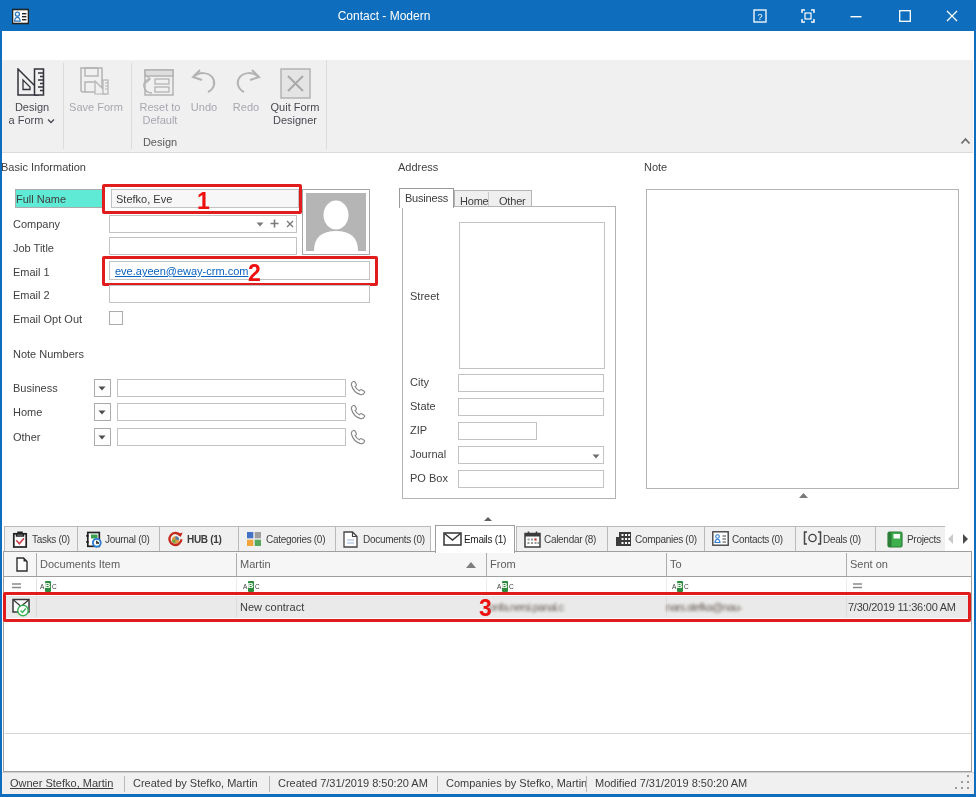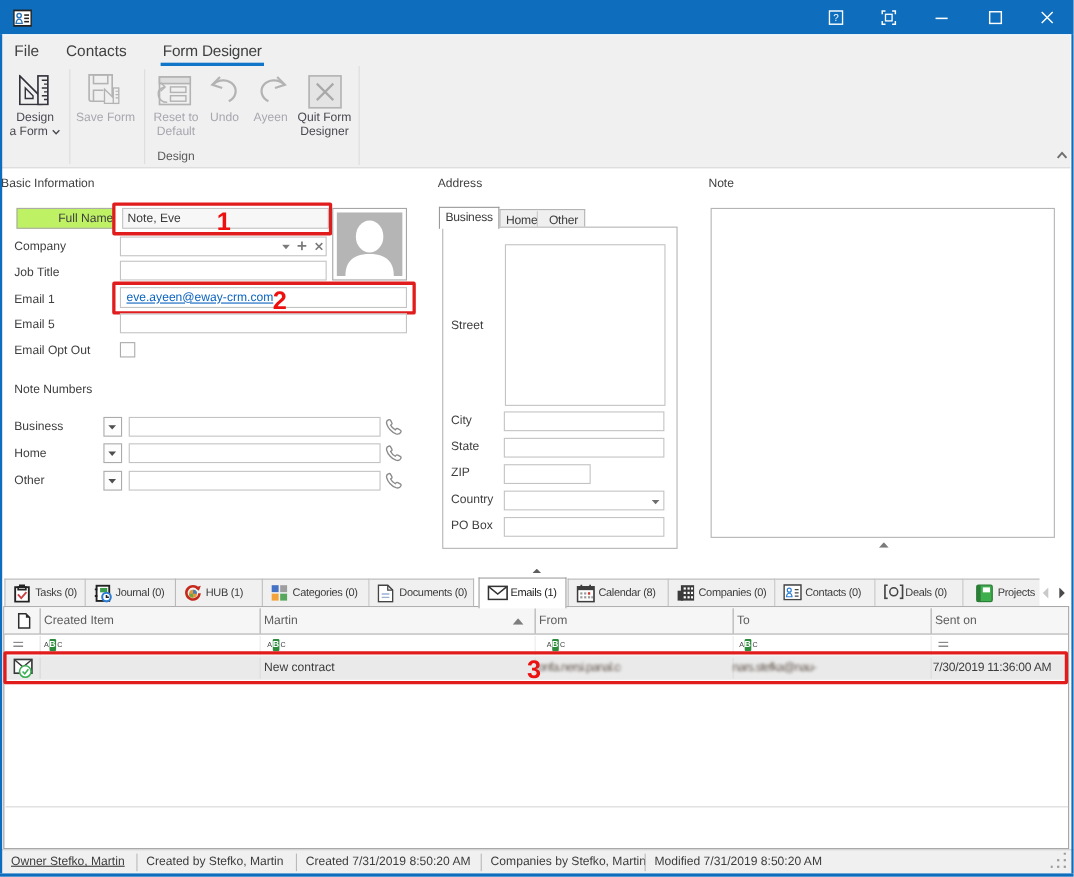--- a/index.html
+++ b/index.html
@@ -57,46 +57,41 @@
 
   <div id="titlebar">
     <svg class="abs" style="left:12px;top:8px" width="17" height="17" viewBox="0 0 17 17">
       <rect x="0.5" y="1.5" width="16" height="14" fill="#fff" stroke="#222" stroke-width="1.6"></rect>
       <circle cx="5.4" cy="6.2" r="2" fill="none" stroke="#2e77bb" stroke-width="1.3"></circle>
       <path d="M2.6 13.2 C2.9 10.6 4 9.4 5.4 9.4 C6.8 9.4 7.9 10.6 8.2 13.2 Z" fill="none" stroke="#2e77bb" stroke-width="1.2"></path>
       <rect x="10" y="5" width="4.4" height="1.4" fill="#222"></rect>
       <rect x="10" y="8" width="4.4" height="1.4" fill="#222"></rect>
       <rect x="10" y="11" width="4.4" height="1.4" fill="#222"></rect>
     </svg>
+    <div id="title">Contact - Modern</div>
 
     <svg class="abs" style="left:753px;top:9px" width="14" height="14" viewBox="0 0 14 14">
       <rect x="1" y="1" width="12" height="12" fill="none" stroke="#fff" stroke-width="1.3"></rect>
       <text x="7" y="10.5" text-anchor="middle" font-size="9" fill="#fff" font-family="Liberation Sans">?</text>
     </svg>
     <svg class="abs" style="left:801px;top:9px" width="14" height="14" viewBox="0 0 14 14">
       <path d="M1 4 V1 H4 M10 1 H13 V4 M13 10 V13 H10 M4 13 H1 V10" fill="none" stroke="#fff" stroke-width="1.4"></path>
       <rect x="4" y="4" width="6" height="6" fill="none" stroke="#fff" stroke-width="1.2"></rect>
     </svg>
     <svg class="abs" style="left:849px;top:9px" width="14" height="14" viewBox="0 0 14 14">
       <rect x="1.5" y="7" width="11" height="1.4" fill="#fff"></rect>
     </svg>
     <svg class="abs" style="left:898px;top:9px" width="14" height="14" viewBox="0 0 14 14">
       <rect x="1.7" y="1.7" width="10.6" height="10.6" fill="none" stroke="#fff" stroke-width="1.3"></rect>
     </svg>
     <svg class="abs" style="left:945px;top:9px" width="14" height="14" viewBox="0 0 14 14">
       <path d="M2 2 L12 12 M12 2 L2 12" stroke="#fff" stroke-width="1.3"></path>
     </svg>
   </div>
 
-  <div id="ribbontabs">
-    <span class="rtab" style="left:13px">File</span>
-    <span class="rtab" style="left:60px">Contacts</span>
-    <span class="rtab" style="left:148px;letter-spacing:-0.2px">Form Designer</span>
-    <div class="abs" style="left:146px;top:25px;width:94px;height:3px;background:#1176c8"></div>
-  </div>
 
   <div id="ribbon">
 
     <svg class="abs" style="left:17px;top:8px" width="28" height="28" viewBox="0 0 28 28">
       <path d="M1 27 L1 1 L21 21 L21 27 Z" fill="none" stroke="#33333c" stroke-width="1.5"></path>
       <path d="M6 21.5 L6 12 L13 19 L13 21.5 Z" fill="none" stroke="#33333c" stroke-width="1.3"></path>
       <rect x="17.5" y="1" width="9" height="26" fill="#f0f0f0" stroke="#33333c" stroke-width="1.5"></rect>
       <path d="M21 5 H26 M23 8.5 H26 M21 12 H26 M23 15.5 H26 M21 19 H26 M23 22.5 H26" stroke="#33333c" stroke-width="1.3"></path>
     </svg>
     <div class="rbtn-label" style="left:2px;top:41px;width:60px">Design<br>a Form <svg width="8" height="6" viewBox="0 0 8 6" style="margin-left:1px">
@@ -130,42 +125,42 @@
     <svg class="abs" style="left:190px;top:8px" width="30" height="28" viewBox="0 0 30 28">
       <path d="M10 2 L3 9 L12 12" fill="none" stroke="#b3b3b3" stroke-width="2"></path>
       <path d="M3.5 9 C9 3.5 18 4 22.5 9.5 C26 14.5 24 21 18 24" fill="none" stroke="#b3b3b3" stroke-width="2"></path>
     </svg>
     <div class="rbtn-label disabled" style="left:174px;top:41px;width:60px">Undo</div>
 
     <svg class="abs" style="left:232px;top:8px" width="30" height="28" viewBox="0 0 30 28">
       <path d="M20 2 L27 9 L18 12" fill="none" stroke="#b3b3b3" stroke-width="2"></path>
       <path d="M26.5 9 C21 3.5 12 4 7.5 9.5 C4 14.5 6 21 12 24" fill="none" stroke="#b3b3b3" stroke-width="2"></path>
     </svg>
-    <div class="rbtn-label disabled" style="left:216px;top:41px;width:60px">Ayeen</div>
+    <div class="rbtn-label disabled" style="left:216px;top:41px;width:60px">Redo</div>
 
     <svg class="abs" style="left:280px;top:8px" width="31" height="31" viewBox="0 0 31 31">
       <rect x="1" y="1" width="29" height="29" fill="#e4e4e4" stroke="#b3b3b3" stroke-width="1.5"></rect>
       <path d="M8 8 L23 23 M23 8 L8 23" stroke="#a9a9a9" stroke-width="2"></path>
     </svg>
     <div class="rbtn-label" style="left:263px;top:41px;width:64px">Quit Form<br>Designer</div>
     <div class="vsep" style="left:326px;height:90px;top:0"></div>
     <div class="rbtn-label" style="left:110px;top:76px;width:100px;color:#5a5a5a">Design</div>
 
     <svg class="abs" style="left:960px;top:77px" width="11" height="8" viewBox="0 0 11 8">
       <path d="M1.5 6.5 L5.5 2 L9.5 6.5" fill="none" stroke="#6e6e6e" stroke-width="1.8"></path>
     </svg>
   </div>
 
   <div id="content">
     <div class="flabel" style="left:1px;top:161px">Basic Information</div>
     <div class="flabel" style="left:398px;top:161px">Address</div>
     <div class="flabel" style="left:644px;top:161px">Note</div>
 
-    <div class="abs" style="left:15px;top:189px;width:89px;height:19px;border:1px solid #ababab;background:#bef264;font-size:11px;color:#3f3f3f;text-align:right;line-height:18px">Full Name</div>
-    <div class="finput" style="left:111px;top:189px;width:188px;height:19px;background:#f7f7f7;font-size:11px;color:#3a3a3a;line-height:18px;padding-left:4px">Note, Eve</div>
+    <div class="abs" style="left:15px;top:189px;width:89px;height:19px;border:1px solid #ababab;background:#5eead4;font-size:11px;color:#3f3f3f;text-align:left;line-height:18px">Full Name</div>
+    <div class="finput" style="left:111px;top:189px;width:188px;height:19px;background:#f7f7f7;font-size:11px;color:#3a3a3a;line-height:18px;padding-left:4px">Stefko, Eve</div>
     <div class="redrect" style="left:102px;top:184px;width:200px;height:30px"></div>
     <div class="rednum" style="left:197px;top:188px">1</div>
 
     <div class="flabel" style="left:13px;top:218px">Company</div>
     <div class="finput" style="left:109px;top:215px;width:188px;height:18px"></div>
     <svg class="abs" style="left:256px;top:222px" width="8" height="5" viewBox="0 0 8 5">
         <path d="M0.5 0.5 L4 4.5 L7.5 0.5 Z" fill="#7a7a7a"></path>
       </svg>
     <svg class="abs" style="left:270px;top:219px" width="9" height="9" viewBox="0 0 9 9">
         <path d="M4.5 0.5 V8.5 M0.5 4.5 H8.5" stroke="#7a7a7a" stroke-width="1.6"></path>
@@ -175,21 +170,21 @@
       </svg>
 
     <div class="flabel" style="left:13px;top:242px">Job Title</div>
     <div class="finput" style="left:109px;top:237px;width:188px;height:18px"></div>
 
     <div class="flabel" style="left:13px;top:266px">Email 1</div>
     <div class="finput" style="left:109px;top:261px;width:261px;height:19px;font-size:11px;line-height:18px;padding-left:5px"><span style="color:#0a63c0;text-decoration:underline">eve.ayeen@eway-crm.com</span></div>
     <div class="redrect" style="left:102px;top:256px;width:276px;height:30px"></div>
     <div class="rednum" style="left:248px;top:260px">2</div>
 
-    <div class="flabel" style="left:13px;top:289px">Email 5</div>
+    <div class="flabel" style="left:13px;top:289px">Email 2</div>
     <div class="finput" style="left:109px;top:285px;width:261px;height:18px"></div>
 
     <div class="flabel" style="left:13px;top:313px">Email Opt Out</div>
     <div class="abs" style="left:109px;top:311px;width:14px;height:14px;border:1px solid #ababab;background:#fdfdfd"></div>
 
     <div class="abs" style="left:302px;top:189px;width:68px;height:66px;border:1px solid #a6a6a6;background:#fff;padding:3px">
       <svg width="60" height="58" viewBox="0 0 60 58">
         <rect x="0" y="0" width="60" height="58" fill="#b5b5b5"></rect>
         <ellipse cx="30" cy="22" rx="12.5" ry="14.5" fill="#fff"></ellipse>
         <path d="M8 58 C8 44 16 38 30 38 C44 38 52 44 52 58 Z" fill="#fff"></path>
@@ -233,21 +228,21 @@
     <div class="abs" style="left:399px;top:188px;width:55px;height:20px;border:1px solid #9a9a9a;border-bottom:none;background:#fff;font-size:11px;color:#3c3c3c;text-align:center;line-height:19px;letter-spacing:-0.2px;z-index:2">Business</div>
     <div class="abs" style="left:402px;top:206px;width:214px;height:293px;border:1px solid #b4b4b4;background:#fff"></div>
     <div class="flabel" style="left:410px;top:290px">Street</div>
     <div class="finput" style="left:459px;top:222px;width:146px;height:147px"></div>
     <div class="flabel" style="left:410px;top:376px">City</div>
     <div class="finput" style="left:458px;top:374px;width:146px;height:18px"></div>
     <div class="flabel" style="left:410px;top:400px">State</div>
     <div class="finput" style="left:458px;top:398px;width:146px;height:18px"></div>
     <div class="flabel" style="left:410px;top:424px">ZIP</div>
     <div class="finput" style="left:458px;top:422px;width:79px;height:18px"></div>
-    <div class="flabel" style="left:410px;top:448px">Country</div>
+    <div class="flabel" style="left:410px;top:448px">Journal</div>
     <div class="finput" style="left:458px;top:446px;width:146px;height:18px"></div>
     <svg class="abs" style="left:592px;top:454px" width="8" height="5" viewBox="0 0 8 5">
         <path d="M0.5 0.5 L4 4.5 L7.5 0.5 Z" fill="#6e6e6e"></path>
       </svg>
     <div class="flabel" style="left:410px;top:472px">PO Box</div>
     <div class="finput" style="left:458px;top:470px;width:146px;height:18px"></div>
 
     <div class="abs" style="left:646px;top:189px;width:313px;height:300px;border:1px solid #b4b4b4;background:#fff"></div>
     <svg class="abs" style="left:799px;top:493px" width="9" height="5" viewBox="0 0 9 5">
         <path d="M4.5 0 L9 5 L0 5 Z" fill="#7a7a7a"></path>
@@ -260,21 +255,21 @@
 
   <div id="gridarea">
     <div id="grid"></div>
 
     <div class="abs" style="left:4px;top:552px;width:967px;height:25px;background:#f6f6f6;border-bottom:1px solid #9f9f9f"></div>
     <svg class="abs" style="left:16px;top:557px" width="12" height="15" viewBox="0 0 12 15">
       <path d="M1 1 H7.5 L11 4.5 V14 H1 Z" fill="#fff" stroke="#2e2e2e" stroke-width="1.4"></path>
       <path d="M7.5 1 L7.5 4.5 L11 4.5 Z" fill="#2e2e2e"></path>
     </svg>
     <div class="gsep" style="left:36px;top:553px;height:23px;background:#adadad"></div>
-    <div class="ghead" style="left:40px;top:558px;position:absolute">Created Item</div>
+    <div class="ghead" style="left:40px;top:558px;position:absolute">Documents Item</div>
     <div class="gsep" style="left:236px;top:553px;height:23px;background:#adadad"></div>
     <div class="ghead" style="left:240px;top:558px;position:absolute">Martin</div>
     <svg class="abs" style="left:466px;top:562px" width="10" height="6" viewBox="0 0 10 6">
         <path d="M5 0 L10 6 L0 6 Z" fill="#7e7e7e"></path>
       </svg>
     <div class="gsep" style="left:486px;top:553px;height:23px;background:#adadad"></div>
     <div class="ghead" style="left:490px;top:558px;position:absolute">From</div>
     <div class="gsep" style="left:666px;top:553px;height:23px;background:#adadad"></div>
     <div class="ghead" style="left:670px;top:558px;position:absolute">To</div>
     <div class="gsep" style="left:846px;top:553px;height:23px;background:#adadad"></div>
@@ -355,21 +350,21 @@
       <span class="tx">Journal (0)</span>
     </div>
     <div class="btab nl" style="left:160px;width:79px">
       <svg class="ic" width="17" height="17" viewBox="0 0 17 17">
         <circle cx="8.5" cy="8.8" r="3.6" fill="#e09b3d"></circle>
         <path d="M8.5 5.2 A3.6 3.6 0 0 1 12.1 8.8 L8.5 8.8 Z" fill="#4a7fb5"></path>
         <path d="M8.5 12.4 A3.6 3.6 0 0 1 4.9 8.8 L8.5 8.8 Z" fill="#74a443"></path>
         <path d="M13.3 4.5 A6 6 0 1 0 14.4 8.3" fill="none" stroke="#c5291c" stroke-width="2.3"></path>
         <path d="M15.6 1.6 L13.8 6.1 L10.2 3.1 Z" fill="#c5291c"></path>
       </svg>
-      <span class="tx" style="font-weight:normal">HUB (1)</span>
+      <span class="tx" style="font-weight:bold">HUB (1)</span>
     </div>
     <div class="btab nl" style="left:239px;width:97px">
       <svg class="ic" width="16" height="16" viewBox="0 0 16 16">
         <rect x="1" y="1" width="6.3" height="6.3" fill="#4472c4"></rect>
         <rect x="8.7" y="1" width="6.3" height="6.3" fill="#9e9e9e"></rect>
         <rect x="1" y="8.7" width="6.3" height="6.3" fill="#f2a33a"></rect>
         <rect x="8.7" y="8.7" width="6.3" height="6.3" fill="#57a85c"></rect>
       </svg>
       <span class="tx">Categories (0)</span>
     </div>

